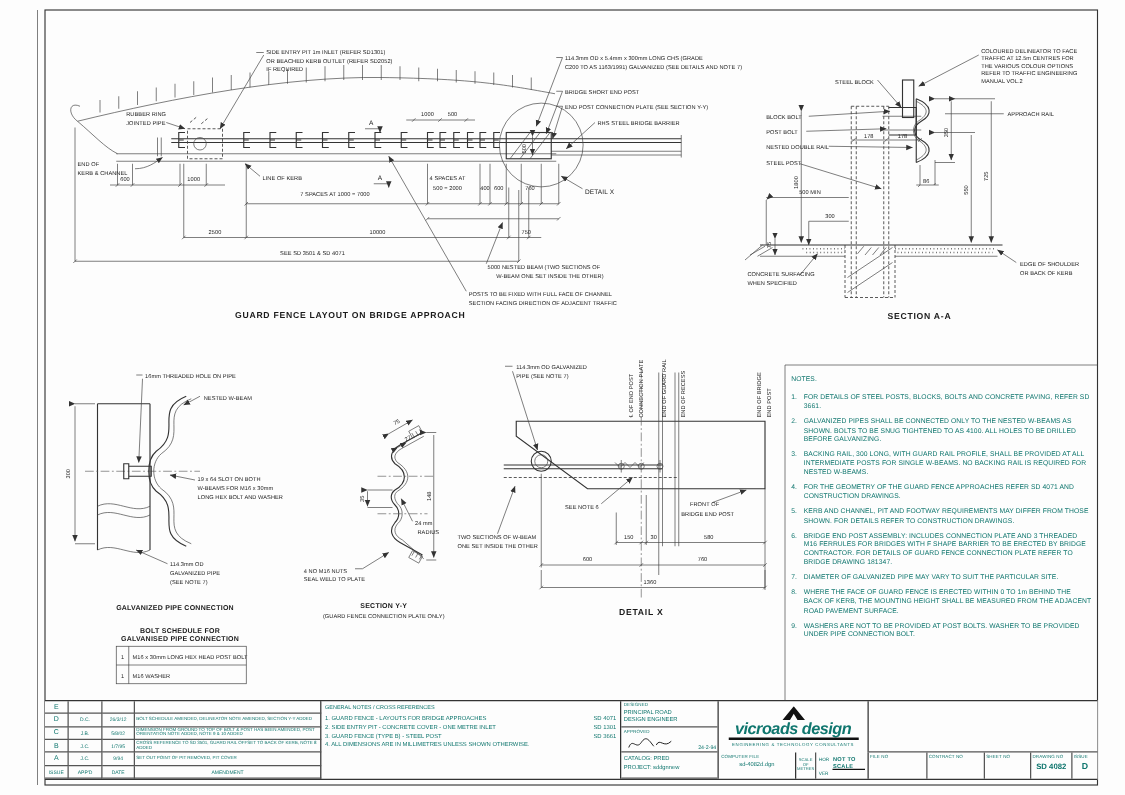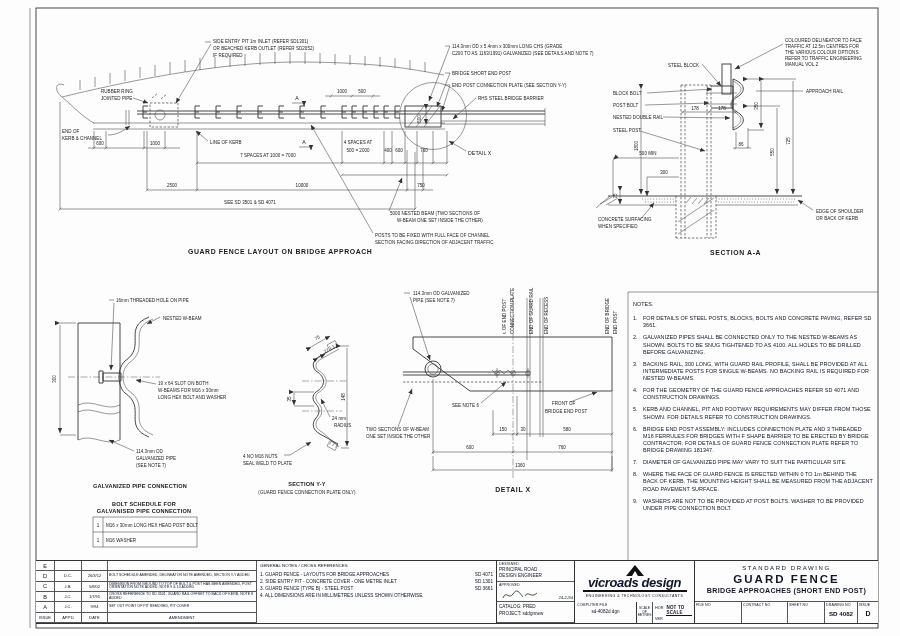--- a/index.html
+++ b/index.html
@@ -1,17 +1,17 @@
 <!DOCTYPE html>
 <html><head>
 <meta charset="utf-8">
 <style>
   html,body{margin:0;padding:0;background:#fff;}
   .sheet{position:relative;width:900px;height:636px;background:#fdfdfd;overflow:hidden;
-         font-family:"Liberation Sans",sans-serif;color:#0f172a;}
+         font-family:"Liberation Sans",sans-serif;color:#0f766e;}
   svg.draw{position:absolute;left:0;top:0;}
   svg .ln{stroke:#333;stroke-width:0.9;fill:none}
   svg .tn{stroke:#444;stroke-width:0.55;fill:none}
   svg .dsh{stroke:#444;stroke-width:0.7;fill:none;stroke-dasharray:2.4,1.6}
   svg .cl{stroke:#555;stroke-width:0.5;fill:none;stroke-dasharray:7,2,1.5,2}
   svg .dot{stroke:#666;stroke-width:1.1;fill:none;stroke-dasharray:0.7,2.1}
   svg text{fill:#1b1b1b;font-family:"Liberation Sans",sans-serif}
   svg .t5{font-size:5.2px;letter-spacing:0.1px}
   svg .t4{font-size:4.5px;letter-spacing:0.05px}
   svg .tt{font-size:6.9px;font-weight:bold;letter-spacing:0.6px}
@@ -501,25 +501,20 @@
         <div class="hv">
             <span>HOR</span>
             <span class="nts">NOT TO SCALE</span>
           </div>
         <div class="hv">
             <span>VER</span>
           </div>
       </div>
     </div>
 
-    <div class="bx ttl">
-      <div class="std">STANDARD DRAWING</div>
-      <div class="gf">GUARD FENCE</div>
-      <div class="gfsub">BRIDGE APPROACHES (SHORT END POST)</div>
-    </div>
 
     <div class="bx nums">
       <div class="ncell" style="width:47px">
         <div class="lbl">FILE NO</div>
       </div>
       <div class="ncell" style="width:46px">
         <div class="lbl">CONTRACT NO</div>
       </div>
       <div class="ncell" style="width:37px">
         <div class="lbl">SHEET NO</div>

